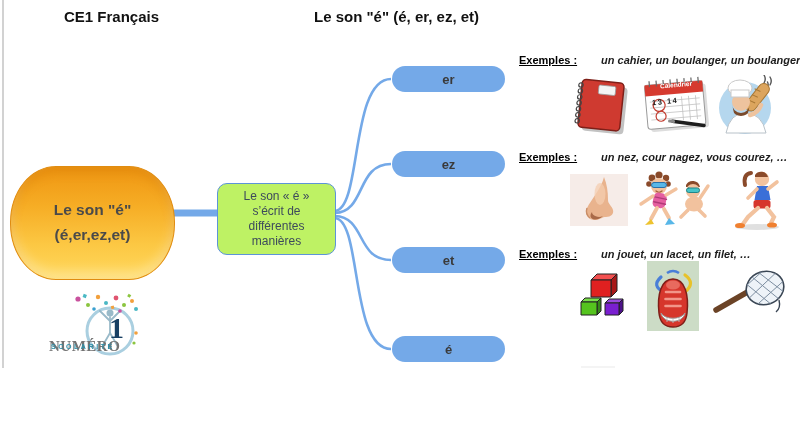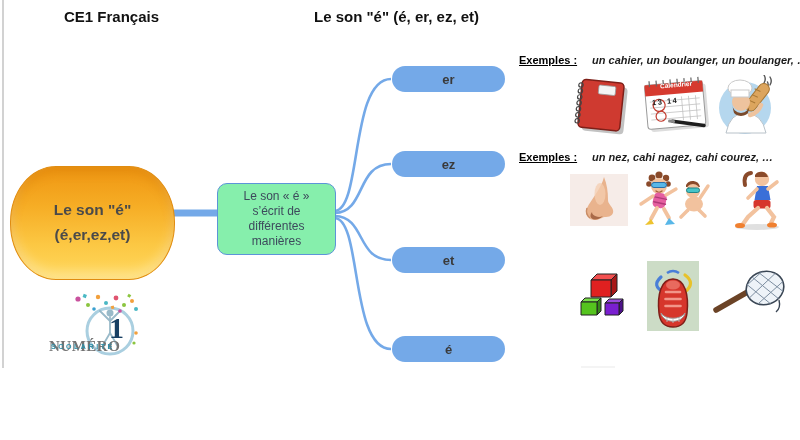--- a/index.html
+++ b/index.html
@@ -11,34 +11,34 @@
   .header-title{position:absolute;left:314px;top:8px;font-size:15px;font-weight:bold;color:#111;}
   
   .cylinder{position:absolute;left:10px;top:166px;width:163px;height:112px;
     border-radius:46px / 56px;border:1px solid #e08c10;
     background:linear-gradient(180deg,#ef9612 0%,#f6ad25 35%,#fcc844 70%,#ffd95c 100%);
     box-shadow:inset 0 -8px 12px rgba(255,255,255,.30), inset 0 6px 10px rgba(205,115,0,.30);
     display:flex;align-items:center;justify-content:center;text-align:center;
     font-weight:bold;font-size:15.5px;color:#4a4a4a;white-space:pre-line;line-height:1.6;}
   
   .center-box{position:absolute;left:217px;top:183px;width:117px;height:70px;
-    background:#86efac;border:1px solid #5d94d8;border-radius:10px;
+    background:#bef264;border:1px solid #5d94d8;border-radius:10px;
     display:flex;align-items:center;justify-content:center;text-align:center;
     font-size:12px;color:#3d4a5c;white-space:pre-line;line-height:1.25;}
   
   .connectors{position:absolute;left:0;top:0;width:800px;height:440px;pointer-events:none;}
   
   .pill{position:absolute;left:392px;width:113px;height:26px;background:#74a9e8;
     border-radius:13px;display:flex;align-items:center;justify-content:center;
     font-weight:bold;font-size:13px;color:#3a3a3a;}
   .pill.r0{top:66px}.pill.r1{top:151px}.pill.r2{top:247px}.pill.r3{top:336px}
   
   .examples{position:absolute;left:519px;font-size:11px;color:#1c1c1c;white-space:nowrap;}
   .examples.r0{top:54px}.examples.r1{top:151px}.examples.r2{top:248px}.examples.r3{top:343px}
-  .ex-label{font-weight:bold;text-decoration:underline;color:#000;margin-right:15px;}
+  .ex-label{font-weight:bold;text-decoration:underline;color:#000;margin-right:24px;}
   .seg{font-style:italic;font-weight:bold;}
   .segb{font-weight:bold;}
   
   .pic{position:absolute;}
   .pic svg{display:block;width:100%;height:100%;}
   .pic-notebook{left:568px;top:75px;width:62px;height:60px}
   .pic-calendar{left:638px;top:73px;width:74px;height:60px}
   .pic-baker{left:714px;top:75px;width:64px;height:60px}
   .pic-nose{left:570px;top:174px;width:58px;height:52px}
   .pic-swim{left:636px;top:170px;width:76px;height:58px}
@@ -336,37 +336,38 @@
       <svg>
         <use href="#i-calendar"></use>
       </svg>
     </div>
     <div class="pic pic-baker">
       <svg>
         <use href="#i-baker"></use>
       </svg>
     </div>
     <div class="pill r1">ez</div>
-    <div class="examples r1"><span class="ex-label">Exemples :</span><span class="seg">un n</span><span class="seg segb">ez</span><span class="seg">, cahi nag</span><span class="seg segb">ez</span><span class="seg">, cahi cour</span><span class="seg segb">ez</span><span class="seg">, …</span></div>
+    <div class="examples r1"><span class="ex-label">Exemples :</span><span class="seg">un n</span><span class="seg segb">ez</span><span class="seg">, cour nag</span><span class="seg segb">ez</span><span class="seg">, vous cour</span><span class="seg segb">ez</span><span class="seg">, …</span></div>
     <div class="pic pic-nose">
       <svg>
         <use href="#i-nose"></use>
       </svg>
     </div>
     <div class="pic pic-swim">
       <svg>
         <use href="#i-swim"></use>
       </svg>
     </div>
     <div class="pic pic-runner">
       <svg>
         <use href="#i-runner"></use>
       </svg>
     </div>
     <div class="pill r2">et</div>
+    <div class="examples r2"><span class="ex-label">Exemples :</span><span class="seg">un jou</span><span class="seg segb">et</span><span class="seg">, un lac</span><span class="seg segb">et</span><span class="seg">, un fil</span><span class="seg segb">et</span><span class="seg">, …</span></div>
     <div class="pic pic-blocks">
       <svg>
         <use href="#i-blocks"></use>
       </svg>
     </div>
     <div class="pic pic-shoe">
       <svg>
         <use href="#i-shoe"></use>
       </svg>
     </div>

